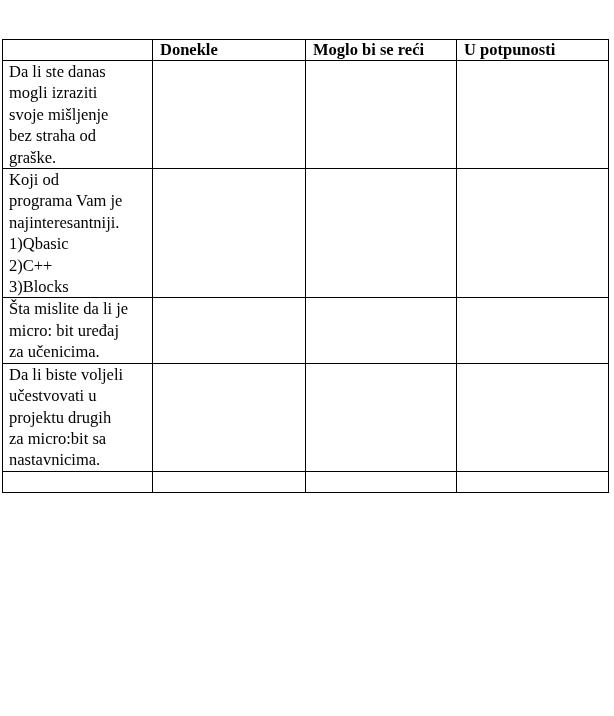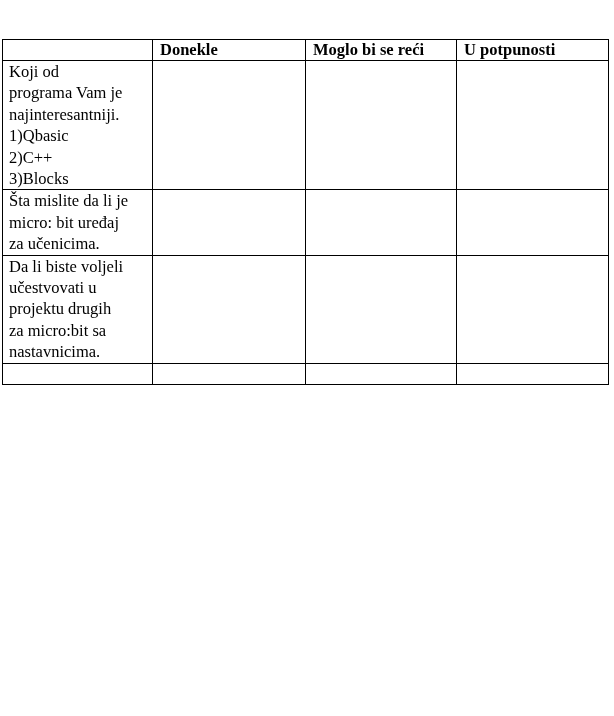--- a/index.html
+++ b/index.html
@@ -55,20 +55,32 @@
   </colgroup>
   <thead>
     <tr>
       <th></th>
       <th>Donekle</th>
       <th>Moglo bi se reći</th>
       <th>U potpunosti</th>
     </tr>
   </thead>
   <tbody>
+    <tr style="height:107px">
+      <td>
+          <span class="q-text">Da li ste danas
+mogli izraziti
+svoje mišljenje
+bez straha od
+graške.</span>
+        </td>
+      <td></td>
+      <td></td>
+      <td></td>
+    </tr>
     <tr style="height:128px">
       <td>
           <span class="q-text">Koji  od
 programa Vam je
 najinteresantniji.
 1)Qbasic
 2)C++
 3)Blocks</span>
         </td>
       <td></td>

